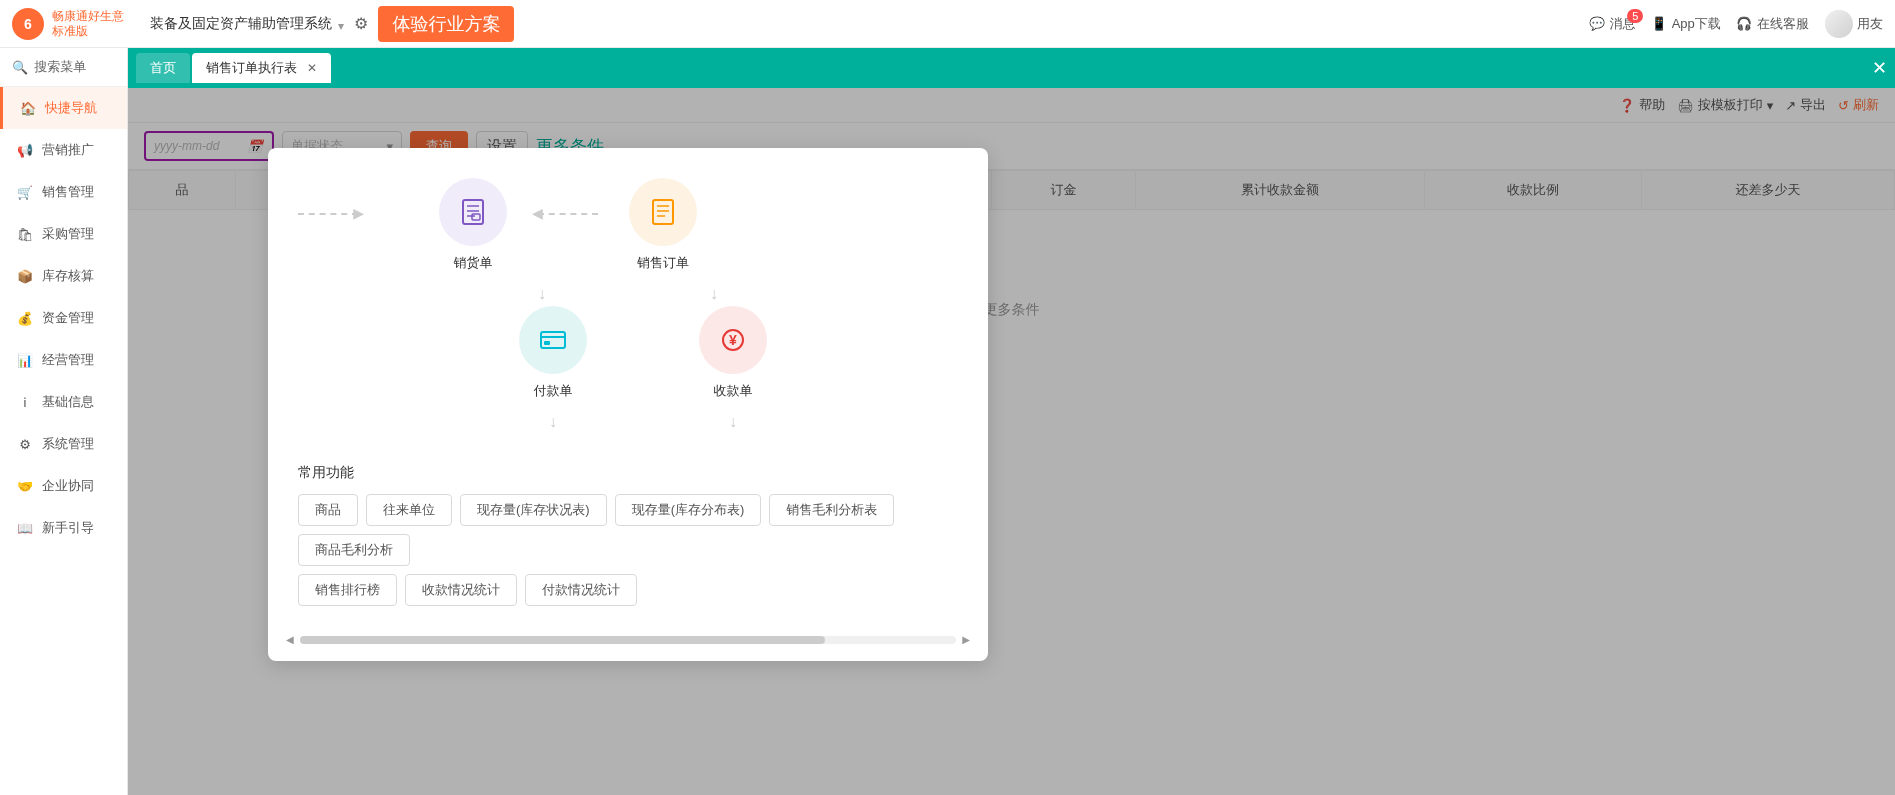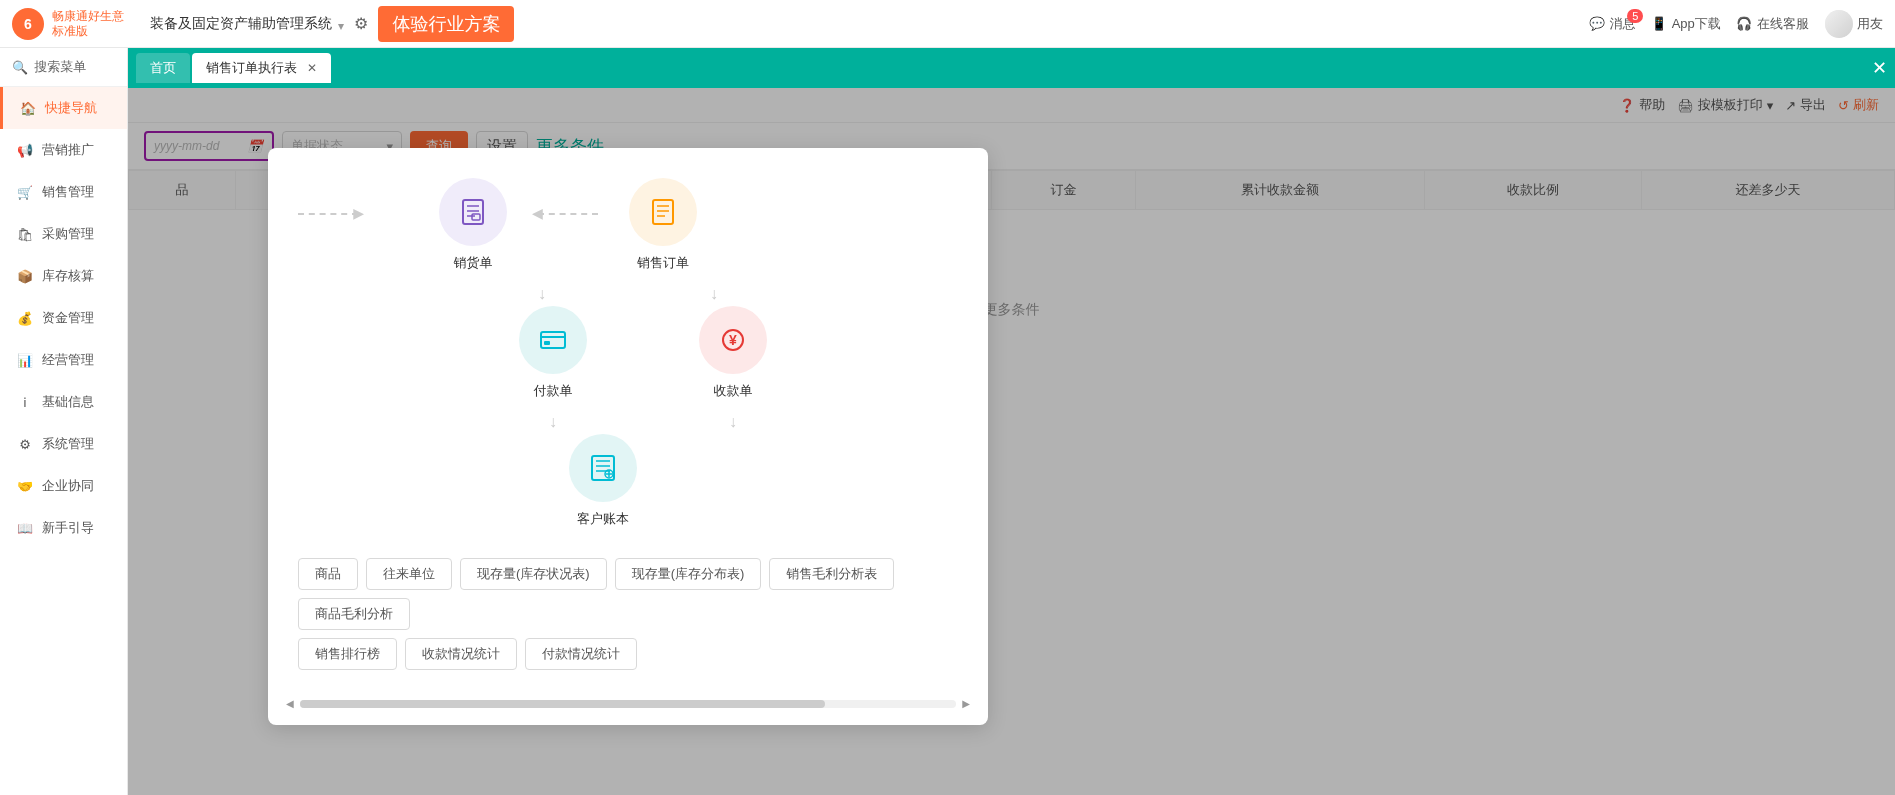--- a/index.html
+++ b/index.html
@@ -345,39 +345,26 @@
               <div style="display:flex; padding-left:190px;">
                 <div class="flow-down-arrow">↓</div>
                 <div style="width:50px;"></div>
                 <div class="flow-down-arrow">↓</div>
               </div>
 
               <div class="flow-row" style="padding-left:190px;">
 
                 <div style="width:50px;"></div>
 
-                <div class="flow-node">
-                  <div class="flow-circle teal">
-                    <svg width="32" height="32" viewBox="0 0 32 32">
-                        <rect x="5" y="4" width="22" height="24" rx="2" fill="none" stroke="#00bcd4" stroke-width="2"></rect>
-                        <line x1="9" y1="9" x2="23" y2="9" stroke="#00bcd4" stroke-width="1.5"></line>
-                        <line x1="9" y1="14" x2="23" y2="14" stroke="#00bcd4" stroke-width="1.5"></line>
-                        <line x1="9" y1="19" x2="23" y2="19" stroke="#00bcd4" stroke-width="1.5"></line>
-                        <circle cx="22" cy="22" r="4" fill="none" stroke="#00bcd4" stroke-width="1.5"></circle>
-                        <line x1="19" y1="22" x2="25" y2="22" stroke="#00bcd4" stroke-width="1.5"></line>
-                        <line x1="22" y1="19" x2="22" y2="25" stroke="#00bcd4" stroke-width="1.5"></line>
-                      </svg>
-                  </div>
-                  <span class="flow-label">客户账本</span>
-                </div>
               </div>
 
             </div>
 
             <div class="common-section">
+              <div class="common-title">常用功能</div>
               <div class="common-btns">
                 <button class="common-btn">商品</button>
                 <button class="common-btn">往来单位</button>
                 <button class="common-btn">现存量(库存状况表)</button>
                 <button class="common-btn">现存量(库存分布表)</button>
                 <button class="common-btn">销售毛利分析表</button>
                 <button class="common-btn">商品毛利分析</button>
               </div>
               <div class="common-btns" style="margin-top:8px;">
                 <button class="common-btn">销售排行榜</button>

